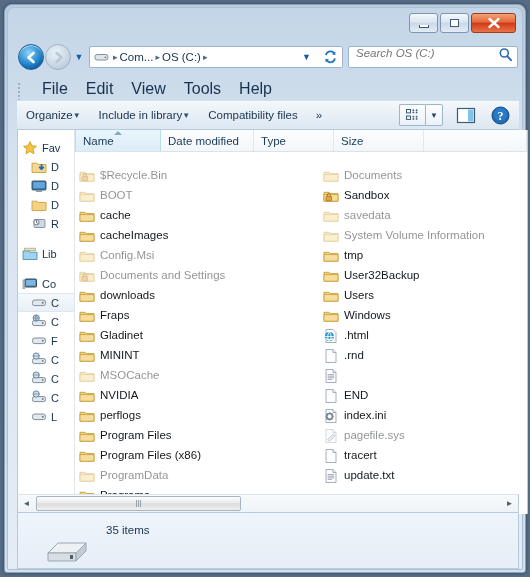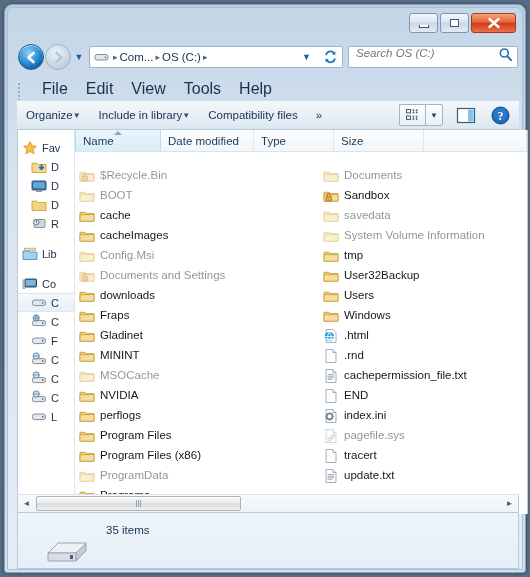--- a/index.html
+++ b/index.html
@@ -714,21 +714,20 @@
               <div class="fitem">
                 <span class="ico">
                   <svg width="16" height="16" viewBox="0 0 16 16">
                     <path d="M3 1.5 h7 l3 3 v10 H3 Z" fill="#fcfcfc" stroke="#9aa7b3" stroke-width="0.9"></path>
                     <path d="M10 1.5 v3 h3" fill="#e6ebf0" stroke="#9aa7b3" stroke-width="0.9"></path>
                     <g stroke="#8b97a3" stroke-width="0.8">
                       <path d="M4.6 6.6 h6.6M4.6 8.2 h6.6M4.6 9.8 h6.6M4.6 11.4 h4.4"></path>
                     </g>
                   </svg>
                 </span>
-                <span class="fname">cachepermission_file.txt</span>
               </div>
               <div class="fitem">
                 <span class="ico">
                   <svg width="16" height="16" viewBox="0 0 16 16">
                     <path d="M3 1.5 h7 l3 3 v10 H3 Z" fill="#fdfdfd" stroke="#9aa7b3" stroke-width="0.9"></path>
                     <path d="M10 1.5 v3 h3" fill="#e9eef2" stroke="#9aa7b3" stroke-width="0.9"></path>
                   </svg>
                 </span>
                 <span class="fname">END</span>
               </div>

